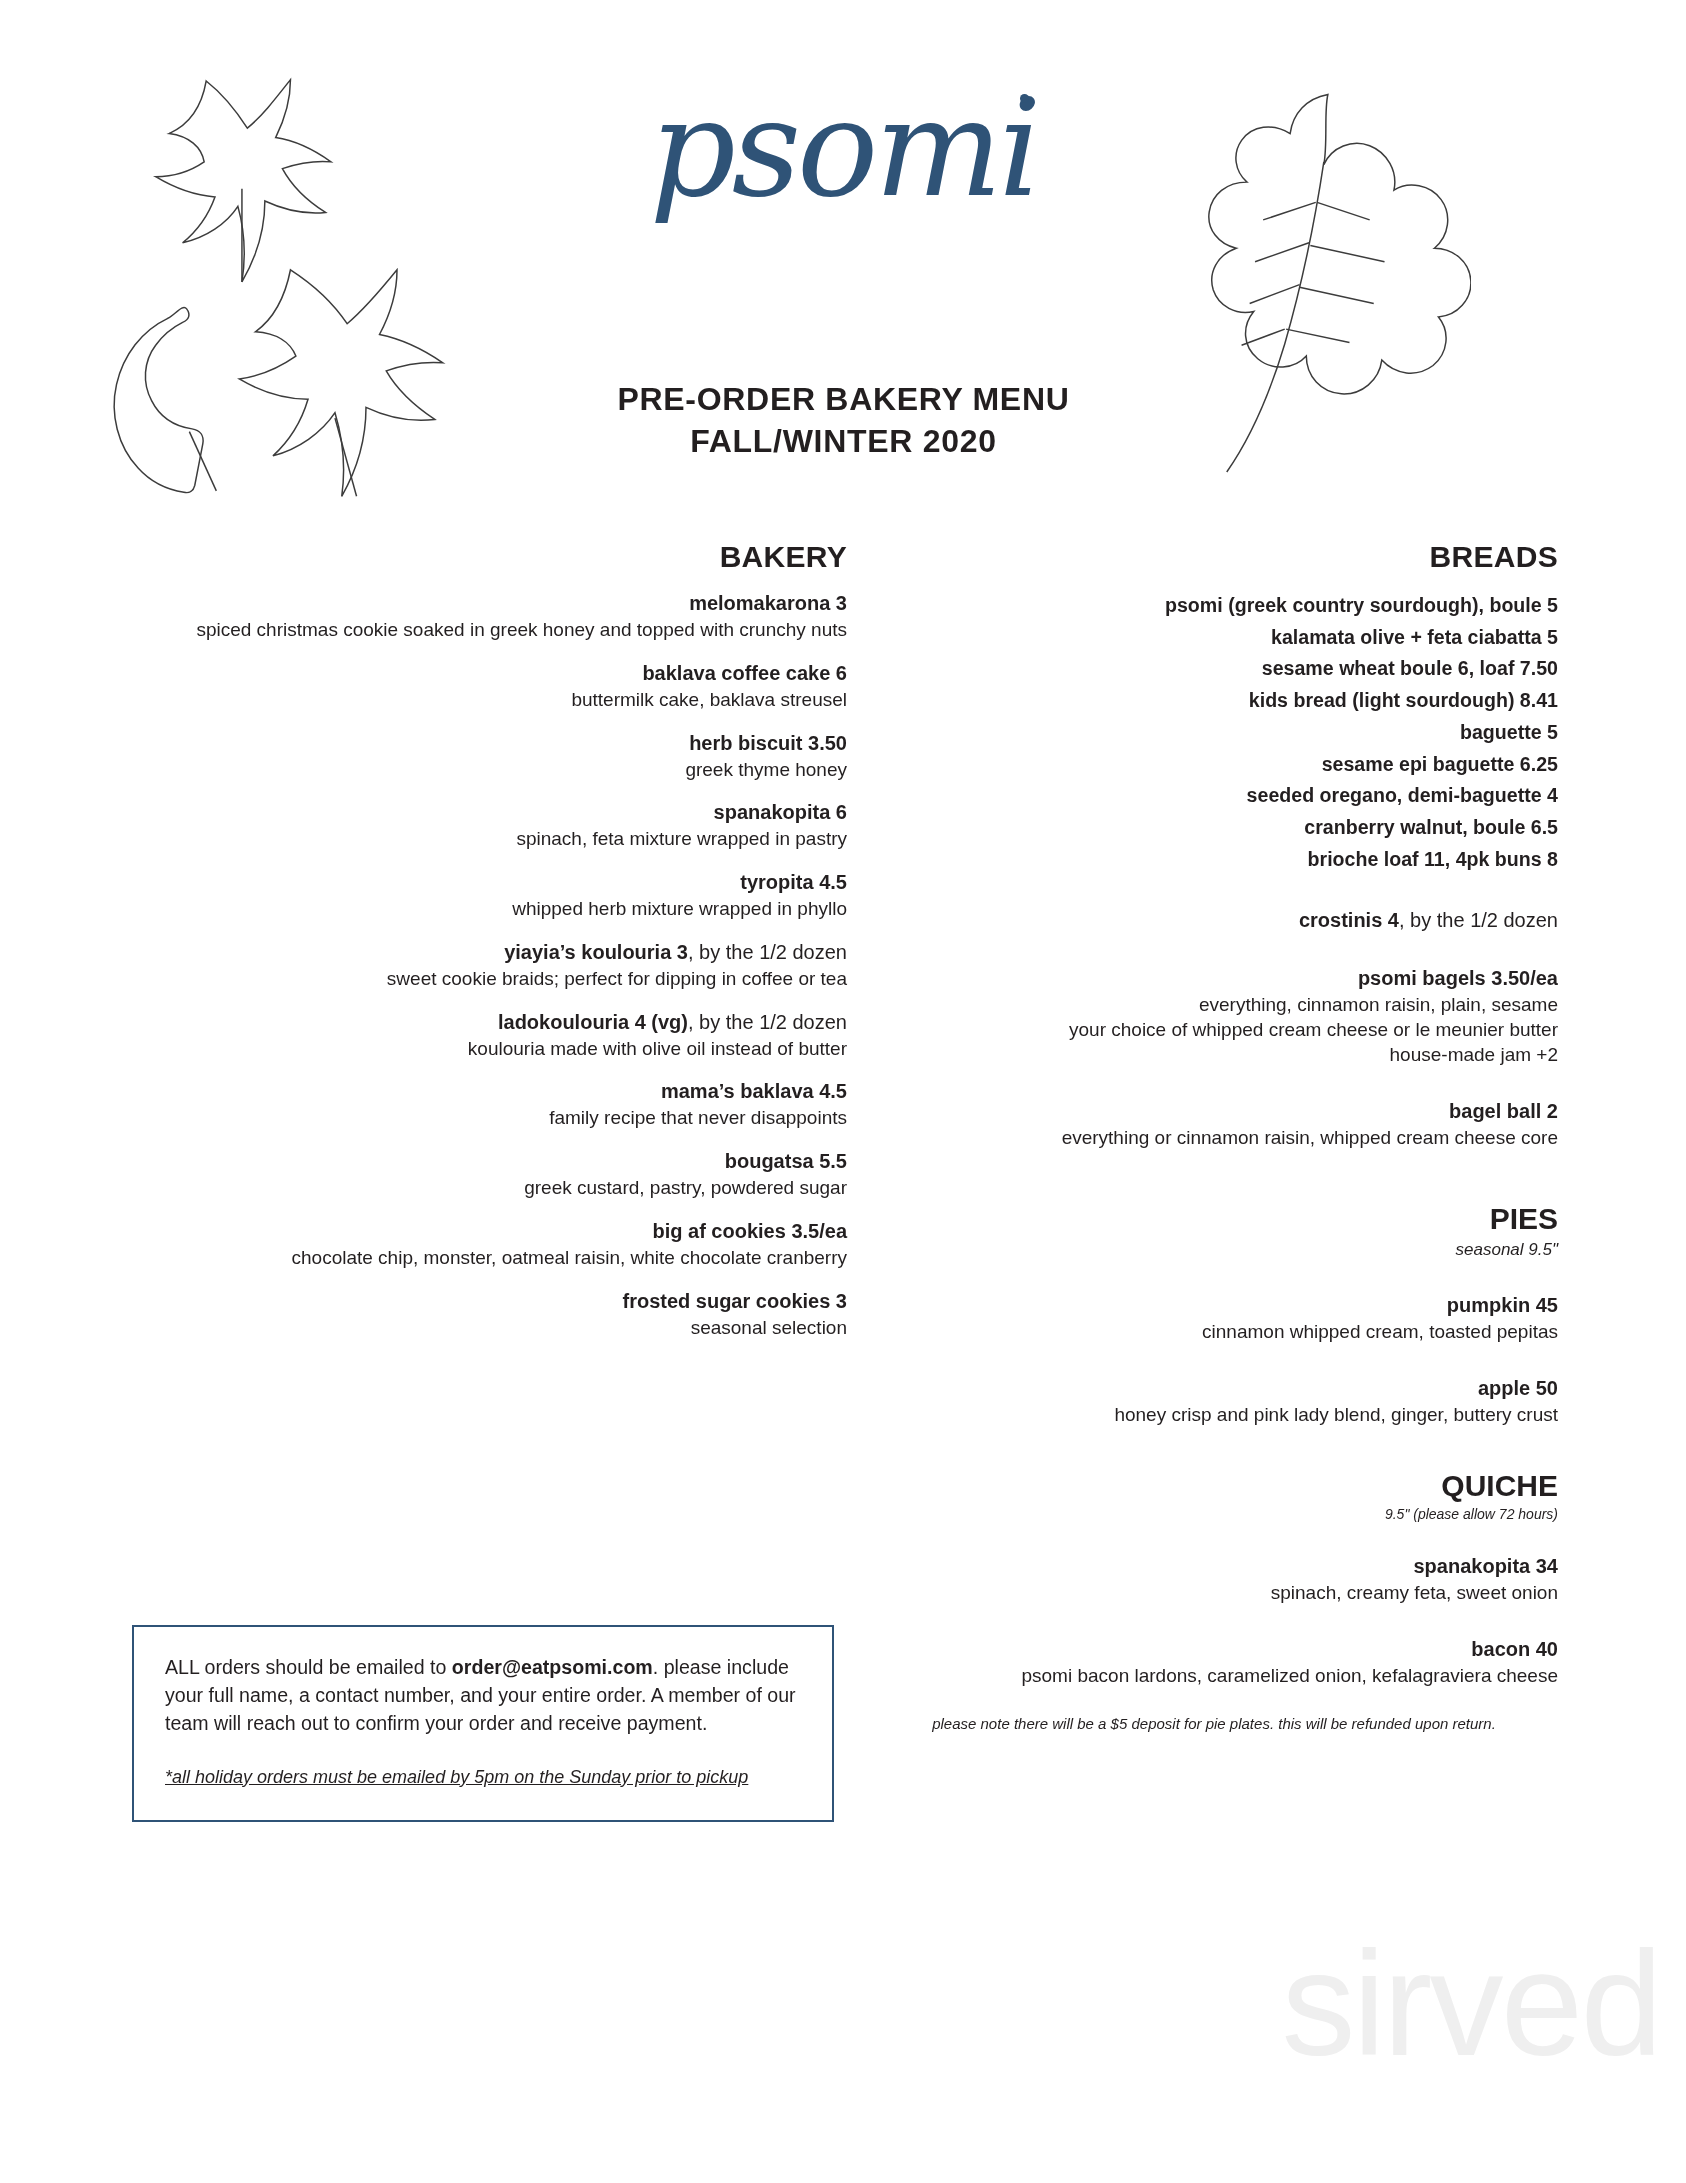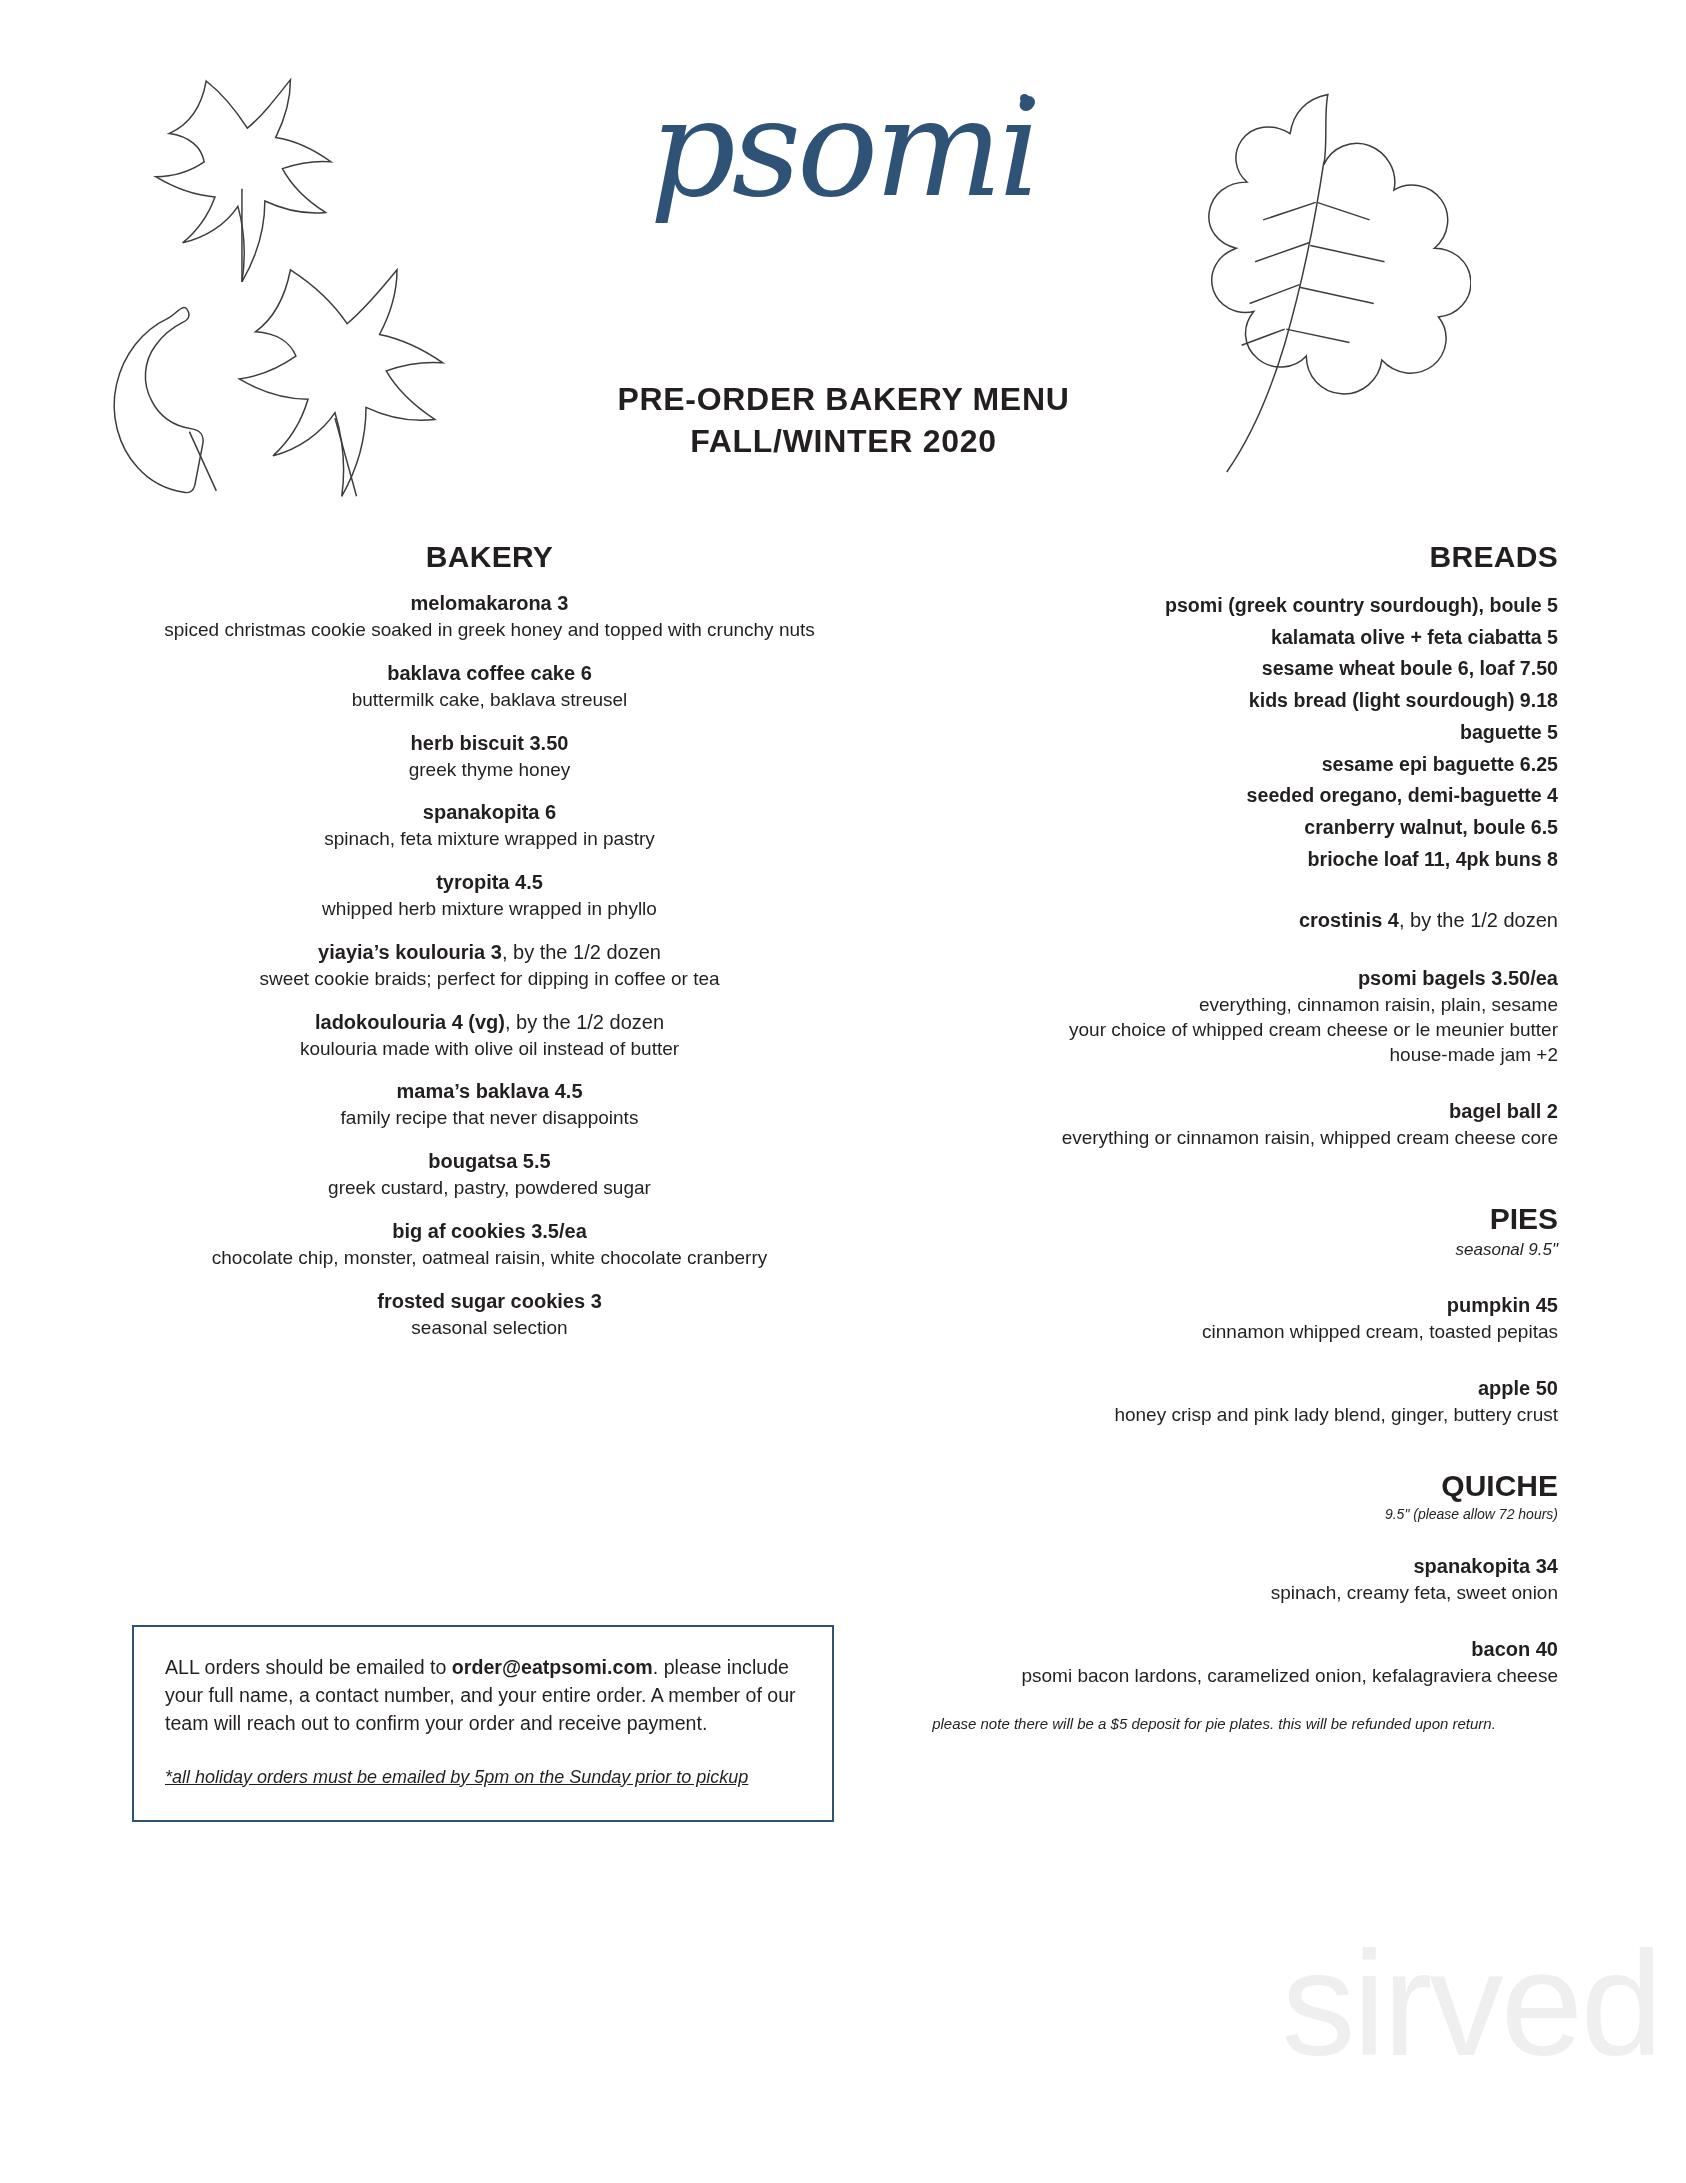--- a/index.html
+++ b/index.html
@@ -80,21 +80,21 @@
   .columns {
     position: absolute;
     top: 540px;
     left: 0;
     width: 1687px;
   }
   .col-left {
     position: absolute;
     left: 132px;
     width: 715px;
-    text-align: center;
+    text-align: right;
   }
   .col-right {
     position: absolute;
     left: 870px;
     width: 688px;
     text-align: right;
   }
   .section-head {
     font-size: 30px;
     font-weight: bold;
@@ -266,21 +266,21 @@
       <p class="item-desc">seasonal selection</p>
     </div>
   </div>
 
   <div class="col-right">
     <div class="section-head">BREADS</div>
 
     <div class="bread-line">psomi (greek country sourdough), boule 5</div>
     <div class="bread-line">kalamata olive + feta ciabatta 5</div>
     <div class="bread-line">sesame wheat boule 6, loaf 7.50</div>
-    <div class="bread-line">kids bread (light sourdough) 9.18</div>
+    <div class="bread-line">kids bread (light sourdough) 8.41</div>
     <div class="bread-line">baguette 5</div>
     <div class="bread-line">sesame epi baguette 6.25</div>
     <div class="bread-line">seeded oregano, demi-baguette 4</div>
     <div class="bread-line">cranberry walnut, boule 6.5</div>
     <div class="bread-line">brioche loaf 11, 4pk buns 8</div>
 
     <div class="spacer-md"></div>
 
     <p class="item-name"><span>crostinis 4</span><span class="suffix">, by the 1/2 dozen</span></p>
 

